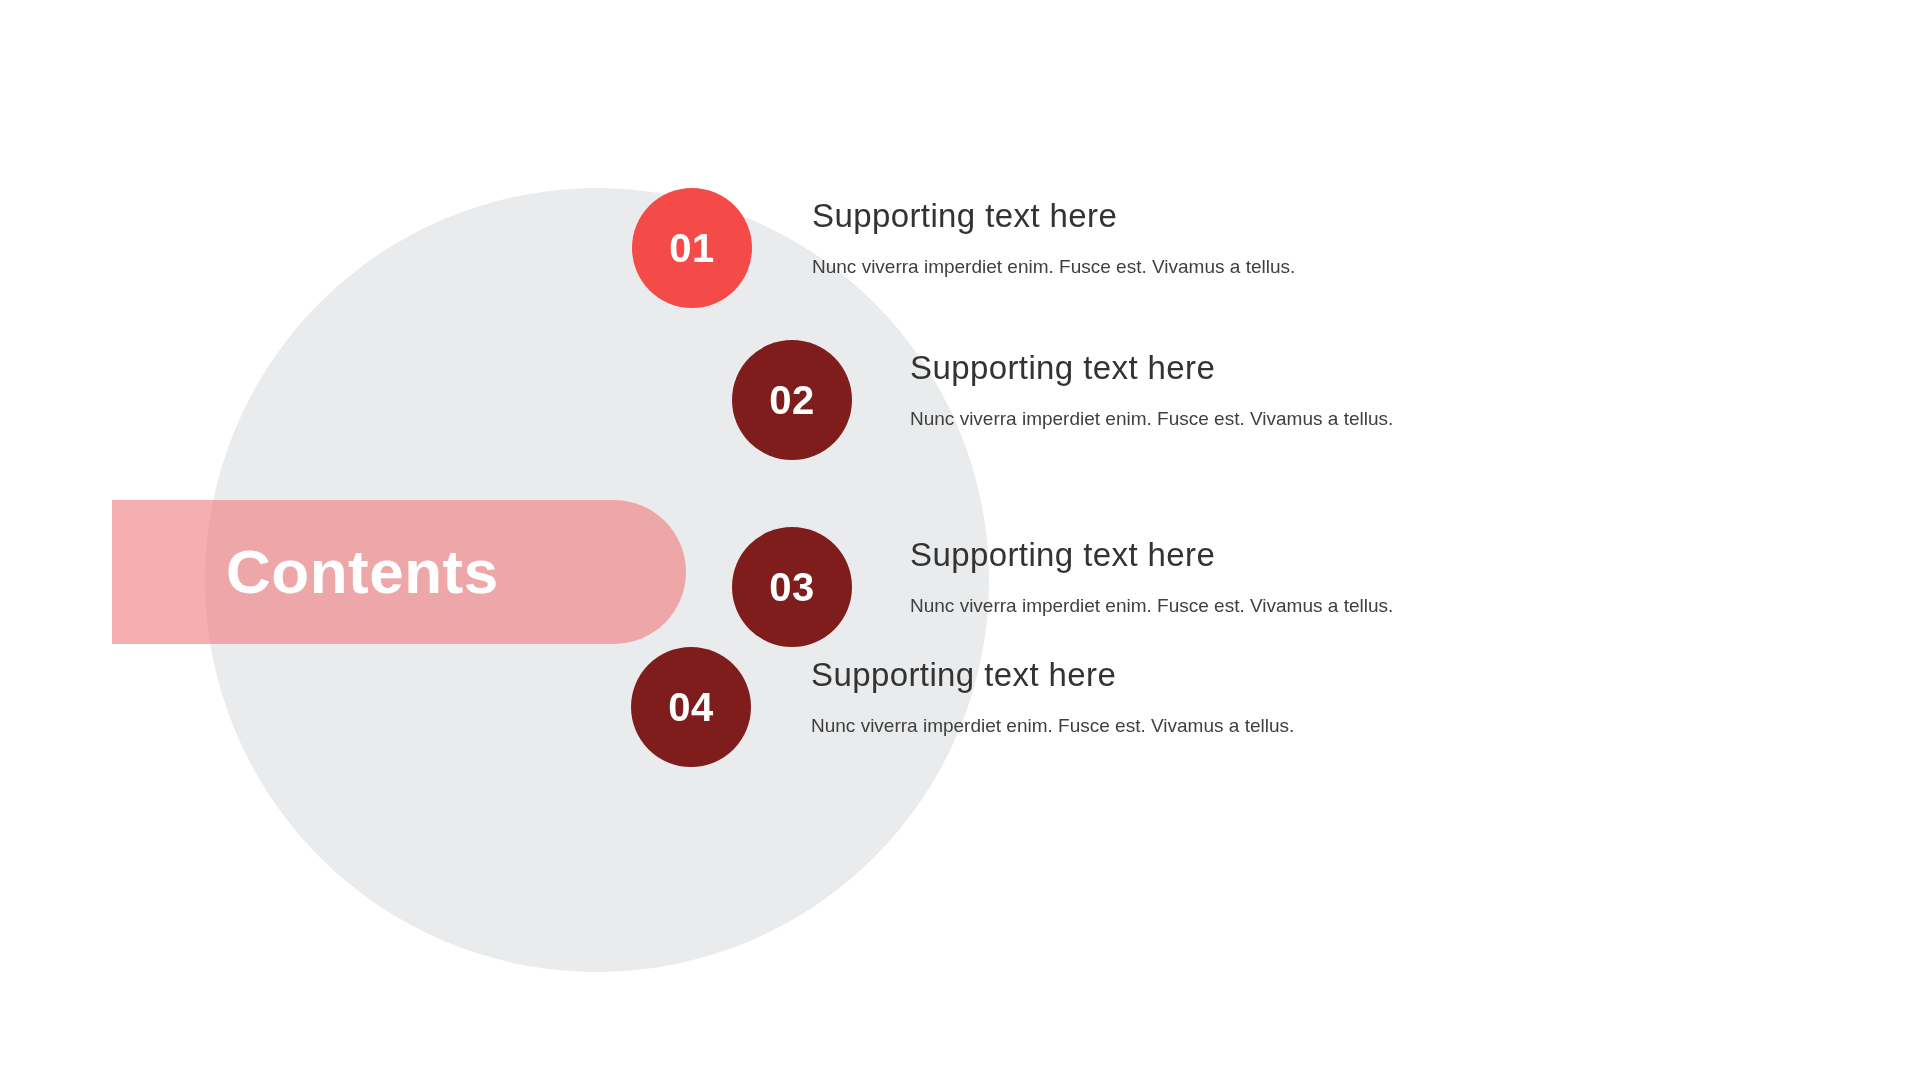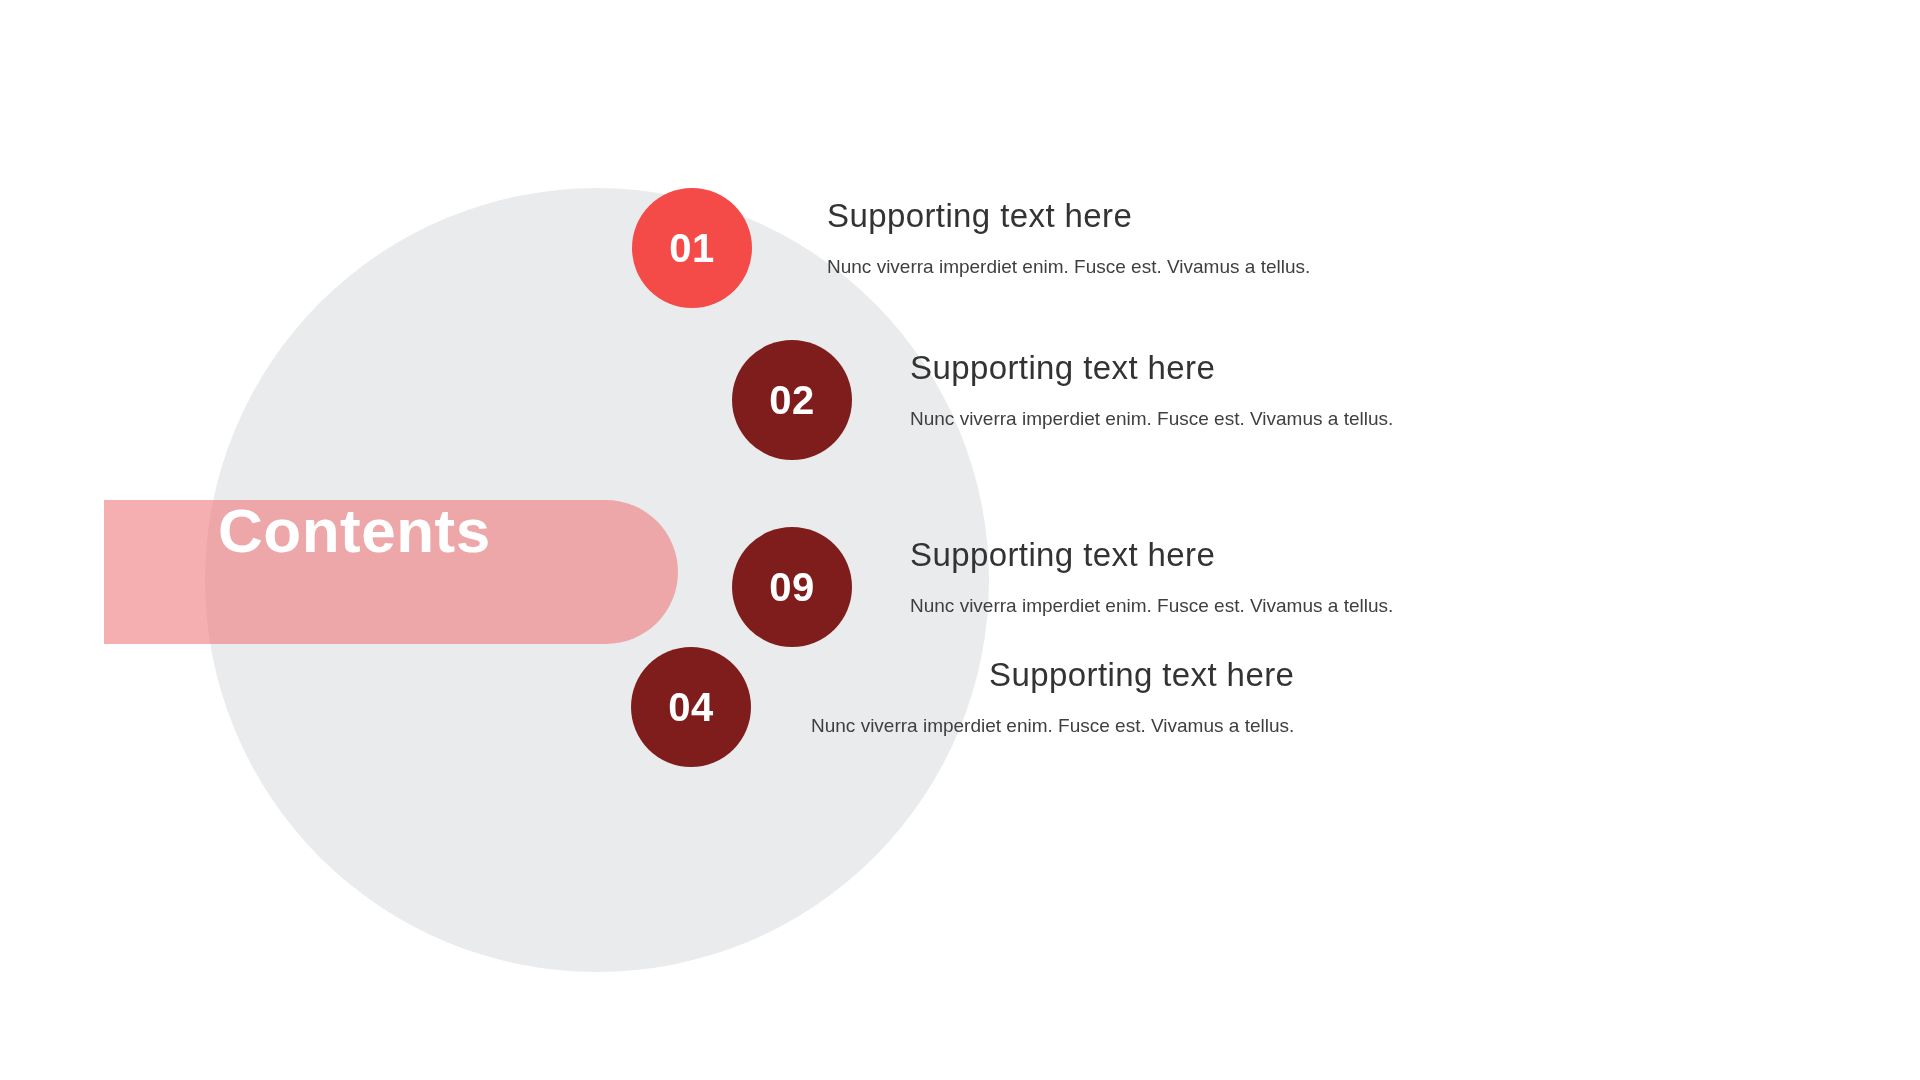--- a/index.html
+++ b/index.html
@@ -26,30 +26,31 @@
     top: 188px;
     width: 784px;
     height: 784px;
     border-radius: 50%;
     background: #e9ebec;
   }
 
   
   #contents-banner {
     position: absolute;
-    left: 104px;
+    left: 112px;
     top: 500px;
     width: 574px;
     height: 144px;
     background: rgba(240, 126, 128, 0.62);
     border-top-right-radius: 72px;
     border-bottom-right-radius: 72px;
     border-top-left-radius: 0;
     border-bottom-left-radius: 0;
     display: flex;
+    align-items: center;
   }
   #contents-title {
     margin-left: 114px;
     color: #ffffff;
     font-size: 62px;
     font-weight: bold;
     letter-spacing: 0.5px;
     line-height: 1;
     white-space: nowrap;
   }
@@ -91,30 +92,30 @@
   .item-desc {
     margin-top: 22px;
     color: #3f3f3f;
     font-size: 19px;
     font-weight: normal;
     line-height: 1.2;
     white-space: nowrap;
   }
 
   
-  #item-01 { left: 632px;  top: 188px; gap: 15px; }
+  #item-01 { left: 632px;  top: 188px; }
   #item-01 .item-text { margin-left: 60px; }
 
   #item-02 { left: 732px;  top: 340px; }
   #item-02 .item-text { margin-left: 58px; }
 
   #item-03 { left: 732px;  top: 527px; }
   #item-03 .item-text { margin-left: 58px; }
 
-  #item-04 { left: 631px;  top: 647px; text-align: right; }
+  #item-04 { left: 631px;  top: 647px; }
   #item-04 .item-text { margin-left: 60px; }
 </style>
 </head>
 <body>
 
 <div id="slide">
 
   <div id="bg-circle"></div>
 
   <div id="contents-banner">
@@ -136,21 +137,21 @@
       <span>02</span>
     </div>
     <div class="item-text">
       <div class="item-heading">Supporting text here</div>
       <div class="item-desc">Nunc viverra imperdiet enim. Fusce est. Vivamus a tellus.</div>
     </div>
   </div>
 
   <div class="item" id="item-03">
     <div class="badge badge-muted">
-      <span>09</span>
+      <span>03</span>
     </div>
     <div class="item-text">
       <div class="item-heading">Supporting text here</div>
       <div class="item-desc">Nunc viverra imperdiet enim. Fusce est. Vivamus a tellus.</div>
     </div>
   </div>
 
   <div class="item" id="item-04">
     <div class="badge badge-muted">
       <span>04</span>

